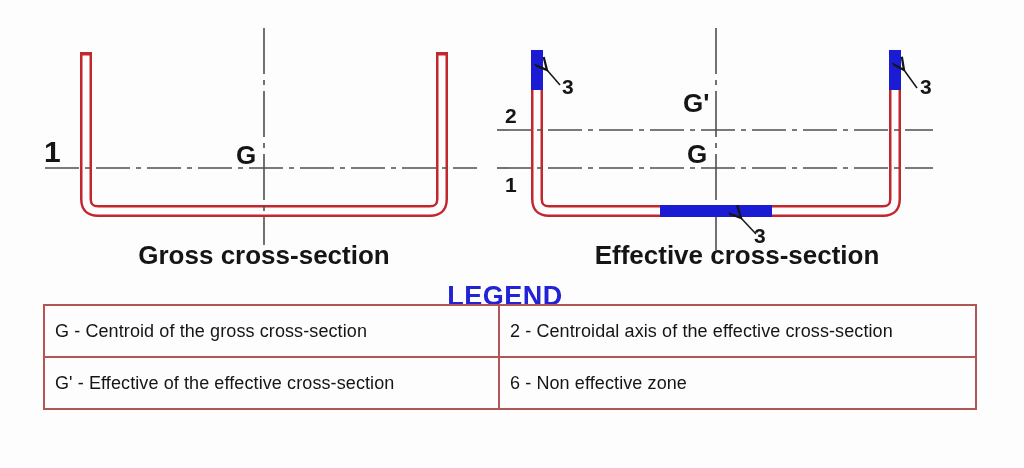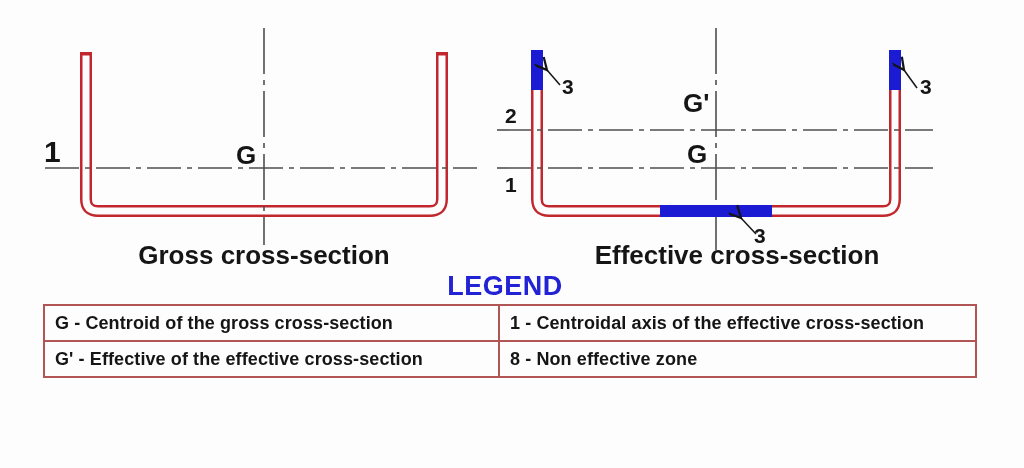--- a/index.html
+++ b/index.html
@@ -44,36 +44,37 @@
     white-space: nowrap;
   }
   .legend-title {
     position: absolute;
     transform: translateX(-50%);
     font-weight: bold;
     font-size: 27px;
     letter-spacing: 0.5px;
     color: var(--legend);
     white-space: nowrap;
+    margin-top: 10px;
   }
   table.legend {
     position: absolute;
     left: 43px;
     top: 304px;
     width: 932px;
     border-collapse: collapse;
     table-layout: fixed;
   }
   table.legend td {
     border: 2px solid var(--tableBorder);
-    font-weight: bold;
+    font-weight: normal;
     font-size: 18px;
     color: var(--ink);
     padding: 0 4px 0 10px;
-    height: 36px;
+    height: 52px;
     white-space: nowrap;
     letter-spacing: 0.1px;
     vertical-align: middle;
   }
 </style>
 </head>
 <body>
 
 <div class="stage">
 
@@ -124,22 +125,22 @@
   <div class="legend-title" style="left:505px; top:271px;">LEGEND</div>
 
   <table class="legend">
     <colgroup>
         <col style="width:455px">
         <col style="width:477px">
       </colgroup>
     <tbody>
       <tr>
         <td>G - Centroid of the gross cross-section</td>
-        <td>1 - Centroidal axis of the effective cross-section</td>
+        <td>2 - Centroidal axis of the effective cross-section</td>
       </tr>
       <tr>
         <td>G' - Effective of the effective cross-section</td>
-        <td>8 - Non effective zone</td>
+        <td>6 - Non effective zone</td>
       </tr>
     </tbody>
   </table>
 
 </div>
 
 </body></html>

